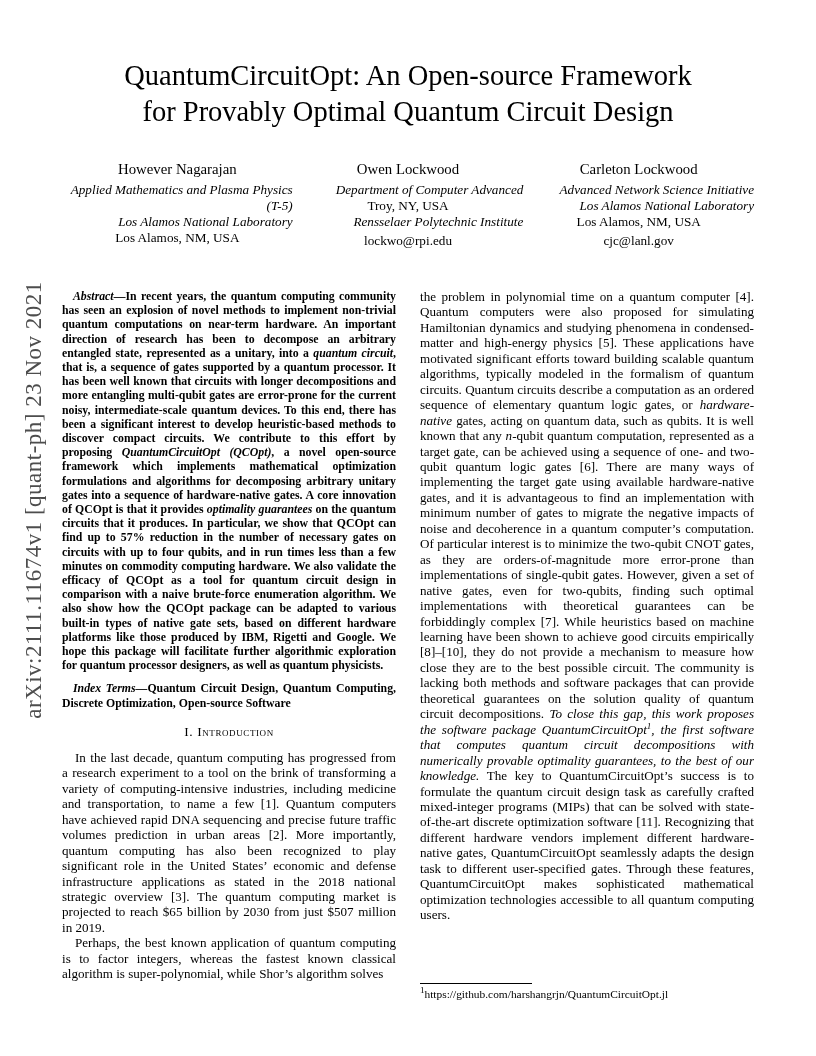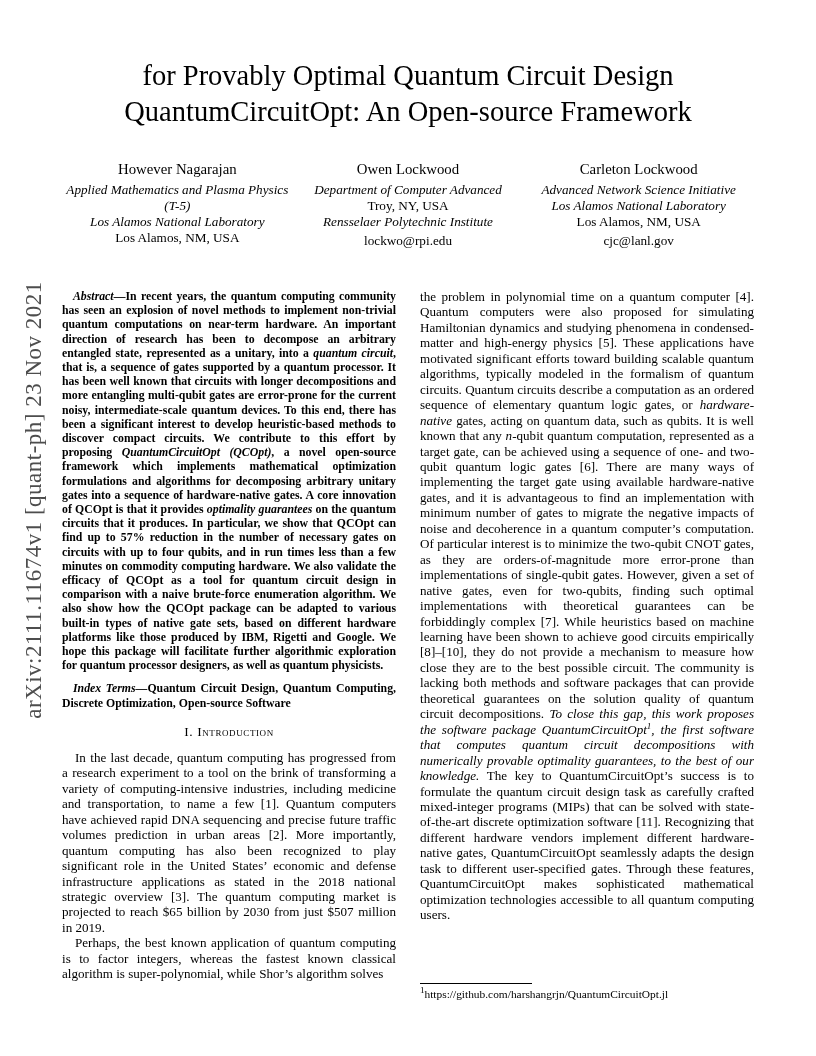--- a/index.html
+++ b/index.html
@@ -29,21 +29,21 @@
   .title-line { display:block; }
 
   
   .authors {
     margin:30px 62px 0 62px;
     display:flex; justify-content:space-between;
   }
   .author { flex:1 1 0; text-align:center; }
   .author-name { font-size:14.8px; line-height:19px; margin-bottom:3px; }
   .author-line { font-size:13.2px; line-height:16px; display:block; }
-  .aff-italic { font-style:italic; }
+  .aff-italic { font-style:italic;text-align:right; }
   .author-email { font-size:13.2px; line-height:16px; display:block; margin-top:3px; }
 
   
   .columns {
     display:flex; gap:24px;
     margin:40px 62px 0 62px;
     height:712px;
   }
   .col { width:334px; overflow:hidden; }
   .col-right { position:relative; display:flex; flex-direction:column; }
@@ -91,22 +91,22 @@
 </style>
 </head>
 <body>
 
 <div class="page">
 
   <div class="arxiv-banner">arXiv:2111.11674v1  [quant-ph]  23 Nov 2021</div>
 
   <header class="title-block">
     <h1 class="title">
+      <span class="title-line">QuantumCircuitOpt: An Open-source Framework</span>
       <span class="title-line">for Provably Optimal Quantum Circuit Design</span>
-      <span class="title-line">QuantumCircuitOpt: An Open-source Framework</span>
     </h1>
   </header>
 
   <div class="authors">
     <div class="author">
       <div class="author-name">However Nagarajan</div>
       <span class="author-line aff-italic">Applied Mathematics and Plasma Physics (T-5)</span>
       <span class="author-line aff-italic">Los Alamos National Laboratory</span>
       <span class="author-line">Los Alamos, NM, USA</span>
     </div>

